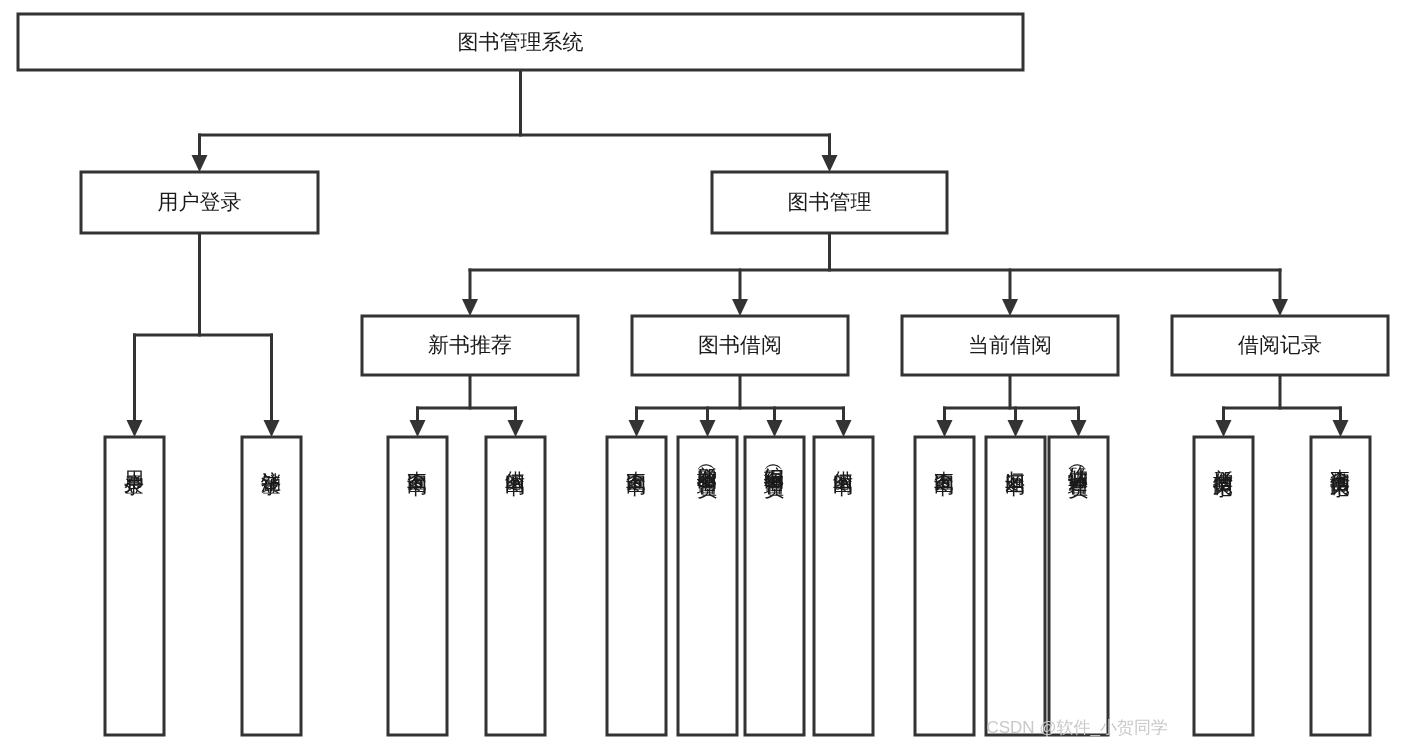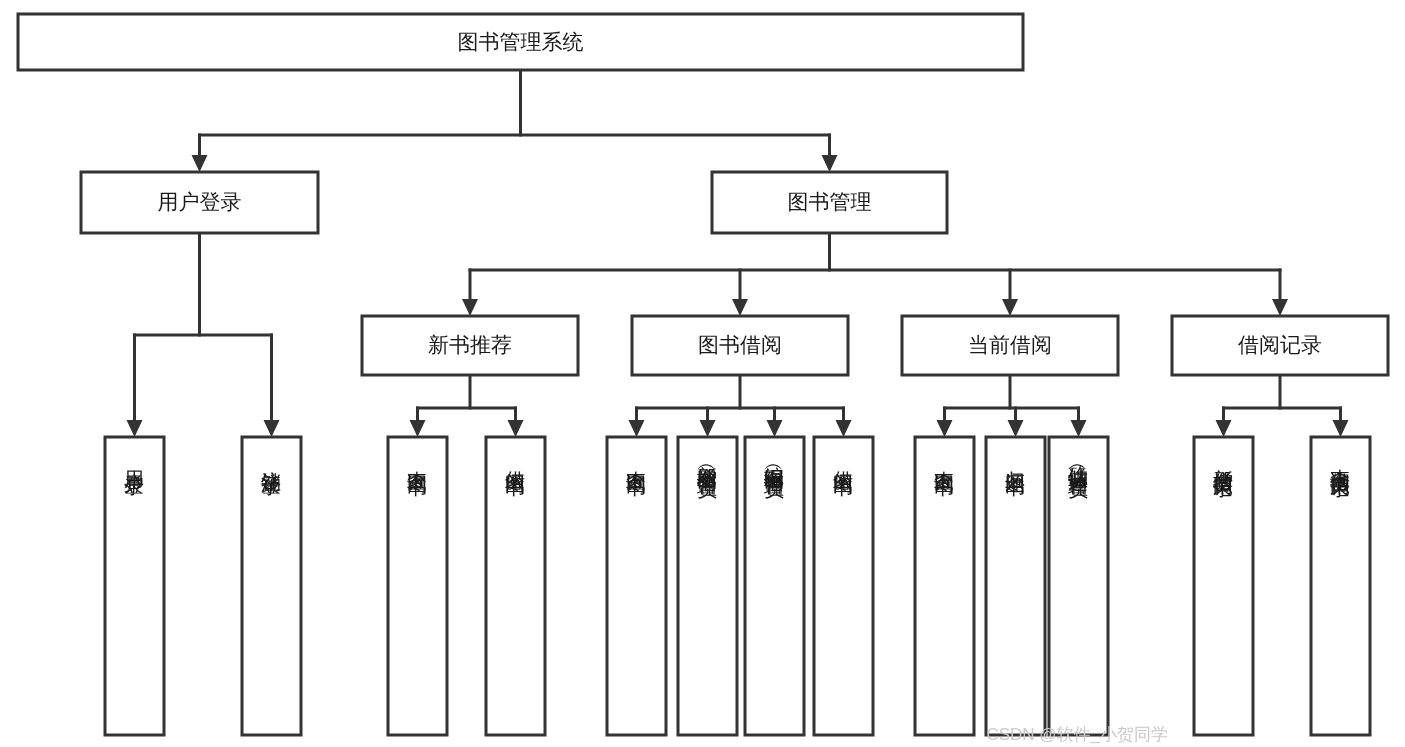--- a/index.html
+++ b/index.html
@@ -53,21 +53,21 @@
     font-size: 20px;
     fill: #1a1a1a;
     text-anchor: middle;
     writing-mode: vertical-rl;
     text-orientation: upright;
     letter-spacing: 2px;
   }
   .watermark {
     position: absolute;
     right: 14px;
-    bottom: 1px;
+    bottom: 8px;
     font-family: "Liberation Sans", "DejaVu Sans", sans-serif;
     font-size: 17px;
     color: #c9c9c9;
     white-space: nowrap;
     user-select: none;
   }
 </style>
 </head>
 <body>
 

